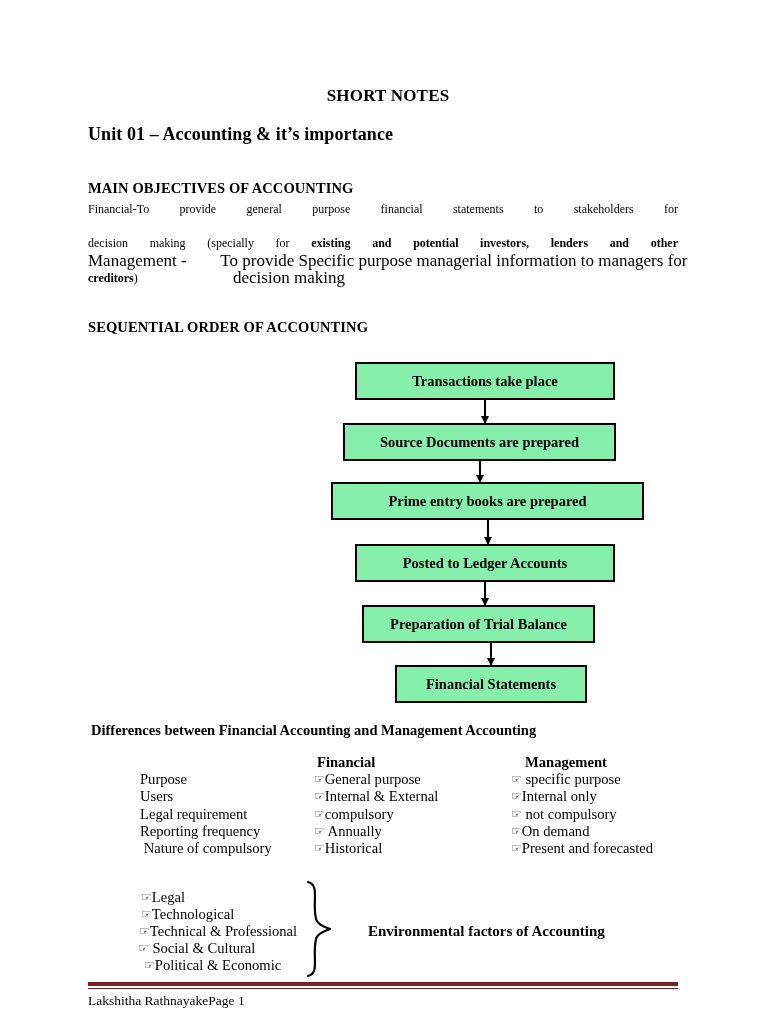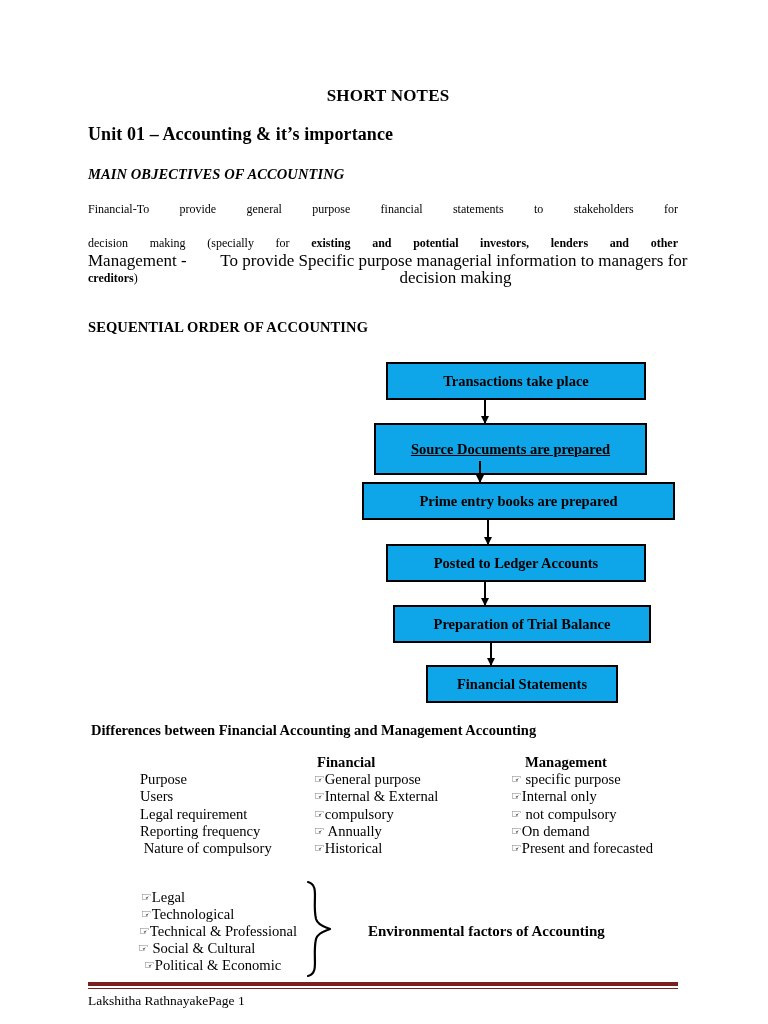--- a/index.html
+++ b/index.html
@@ -39,21 +39,21 @@
     font-size: 18px;
     font-weight: bold;
     letter-spacing: 0.1px;
   }
   .section-head {
     position: absolute;
     font-size: 14.5px;
     font-weight: bold;
     letter-spacing: 0.1px;
   }
-  #main-objectives-head { left: 88px; top: 166px; font-style: italic; }
+  #main-objectives-head { left: 88px; top: 180px; }
   #sequential-head { left: 88px; top: 319px; }
 
   
   .objectives {
     position: absolute;
     left: 88px; top: 201px;
     width: 590px;
     font-size: 12px;
     line-height: 17.2px;
   }
@@ -71,36 +71,35 @@
   b.tight { font-weight: bold; }
 
   .mgmt-block {
     position: absolute;
     left: 88px; top: 252px;
     width: 590px;
     font-size: 17px;
     line-height: 17.2px;
   }
   .mgmt-line1 { white-space: pre; }
-  .mgmt-line2 { white-space: pre; padding-left: 145px; text-align: center; }
+  .mgmt-line2 { white-space: pre; padding-left: 145px; }
 
   
   .flow { position: absolute; left: 0; top: 0; width: 768px; height: 1024px; pointer-events: none; }
   .fbox {
     position: absolute;
     border: 2px solid #000;
-    background: #0ea5e9;
+    background: #86efac;
     display: flex;
     align-items: center;
     justify-content: center;
     font-size: 14.5px;
     font-weight: bold;
     box-sizing: border-box;
     pointer-events: auto;
-    margin-left: 31px;
   }
   .farrow {
     position: absolute;
     width: 1.6px;
     background: #000;
     pointer-events: auto;
   }
   .farrow::after {
     content: "";
     position: absolute;
@@ -226,30 +225,30 @@
     <div class="mgmt-line1"><span>Management</span><span> -        </span><span>To provide Specific purpose managerial information to managers for</span></div>
     <div class="mgmt-line2">decision making</div>
   </div>
 
   <div class="section-head" id="sequential-head">SEQUENTIAL ORDER OF ACCOUNTING</div>
 
   <div class="flow">
     <div class="fbox" style="left:355px; top:362px; width:260px; height:38px;">Transactions take place</div>
     <div class="farrow" style="left:484px; top:400px; height:23px;"></div>
 
-    <div class="fbox" style="left:343px; top:423px; width:273px; height:52px;text-decoration:underline;">Source Documents are prepared</div>
+    <div class="fbox" style="left:343px; top:423px; width:273px; height:38px;">Source Documents are prepared</div>
     <div class="farrow" style="left:479px; top:461px; height:21px;"></div>
 
     <div class="fbox" style="left:331px; top:482px; width:313px; height:38px;">Prime entry books are prepared</div>
     <div class="farrow" style="left:487px; top:520px; height:24px;"></div>
 
     <div class="fbox" style="left:355px; top:544px; width:260px; height:38px;">Posted to Ledger Accounts</div>
     <div class="farrow" style="left:484px; top:582px; height:23px;"></div>
 
-    <div class="fbox" style="left:362px; top:605px; width:258px; height:38px;">Preparation of Trial Balance</div>
+    <div class="fbox" style="left:362px; top:605px; width:233px; height:38px;">Preparation of Trial Balance</div>
     <div class="farrow" style="left:490px; top:643px; height:22px;"></div>
 
     <div class="fbox" style="left:395px; top:665px; width:192px; height:38px;">Financial Statements</div>
   </div>
 
   <div class="diff-head">Differences between Financial Accounting and Management Accounting</div>
 
   <div class="cmp">
     <div class="cmp-row cmp-head">
       <span class="col-fin">Financial</span>

